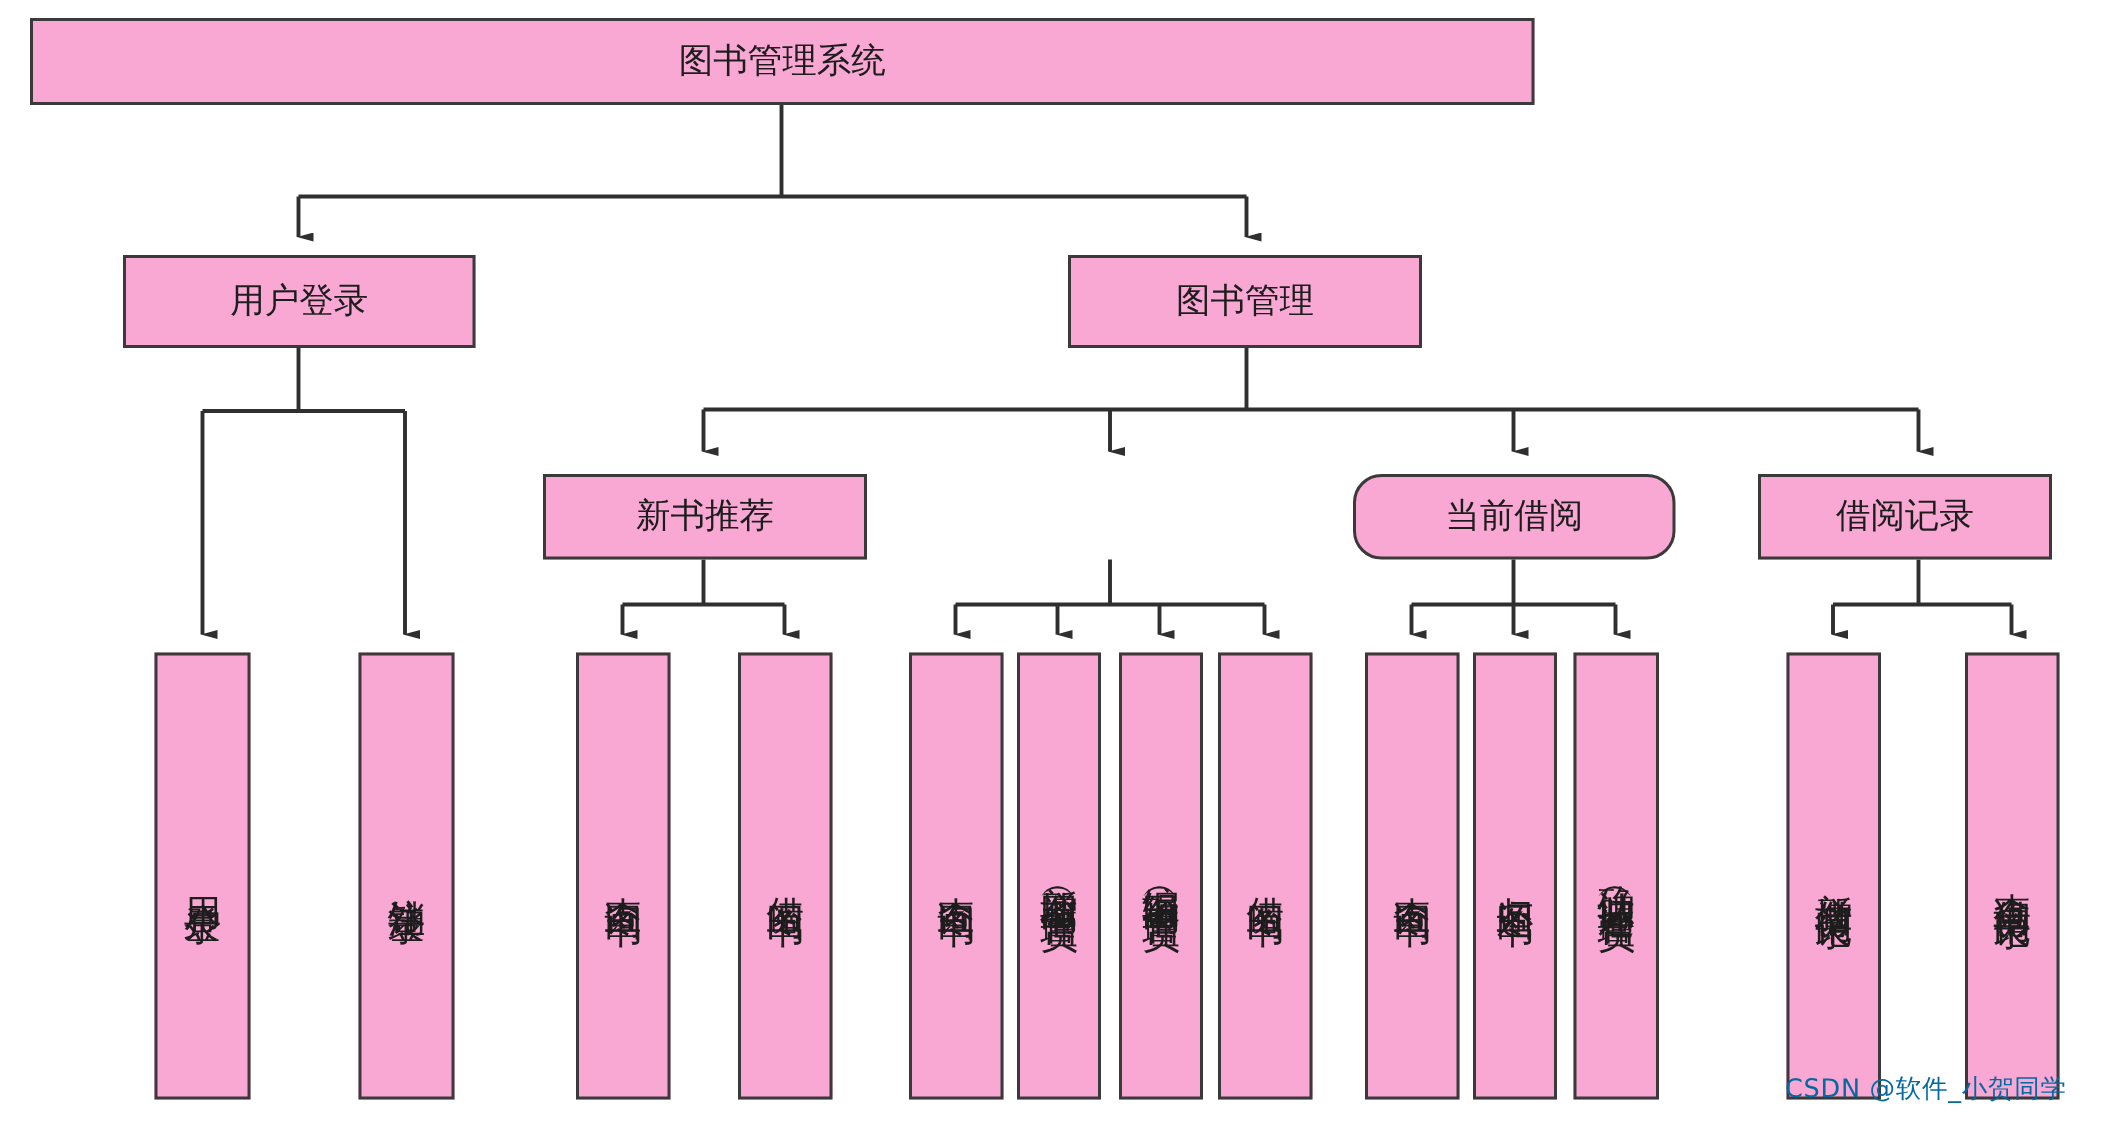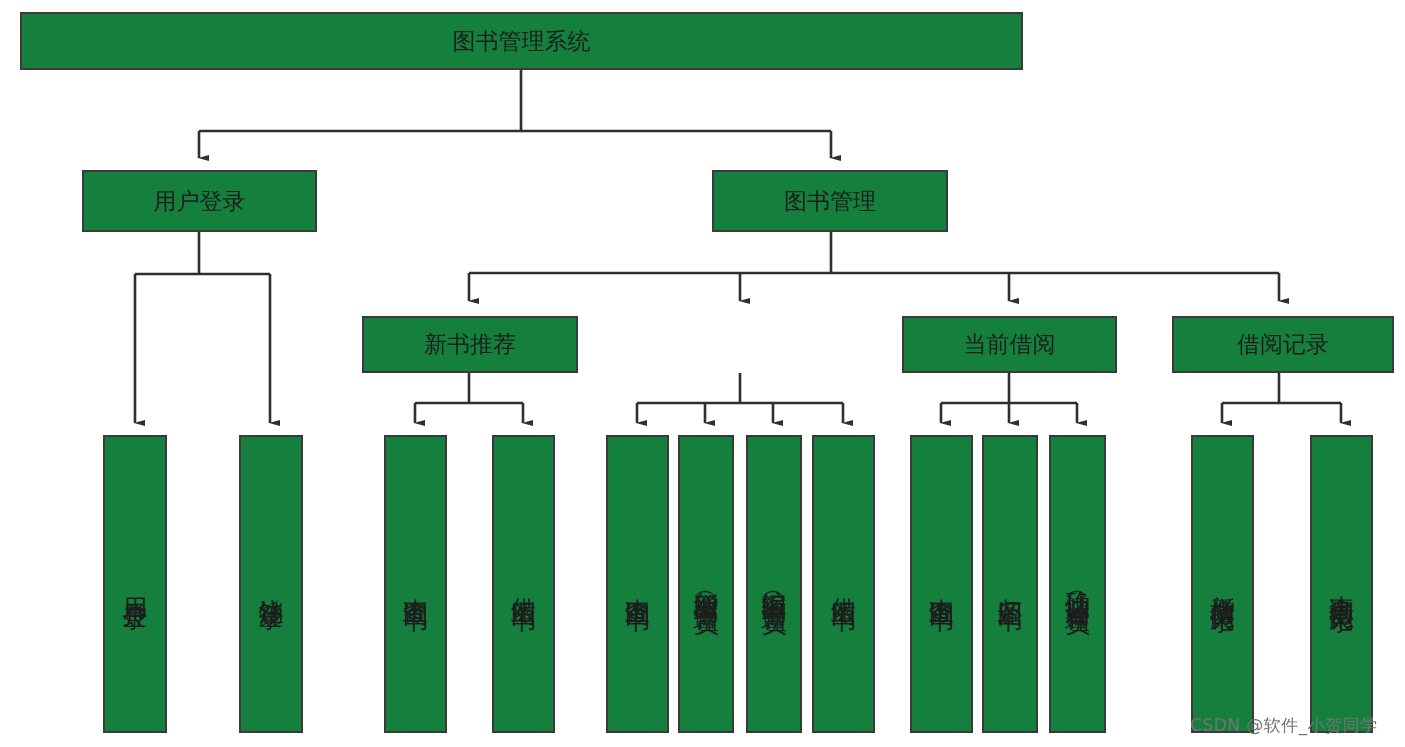--- a/index.html
+++ b/index.html
@@ -21,21 +21,21 @@
     position: absolute;
     left: 0;
     top: 0;
     width: 1405px;
     height: 747px;
     pointer-events: none;
   }
   .node {
     position: absolute;
     box-sizing: border-box;
-    background: #15803d;
+    background: #f9a8d4;
     border: 2.5px solid #3a3a3a;
     display: flex;
     align-items: center;
     justify-content: center;
     color: #1d1d1d;
   }
   .node .label {
     display: block;
     text-align: center;
     line-height: 1.25;
@@ -59,21 +59,21 @@
     font-size: 25px;
     letter-spacing: 3px;
     line-height: 1;
     white-space: nowrap;
   }
   .watermark {
     position: absolute;
     left: 1190px;
     top: 714px;
     font-size: 17px;
-    color: #737373;
+    color: #0369a1;
     white-space: nowrap;
     letter-spacing: 0.5px;
     pointer-events: none;
   }
 </style>
 </head>
 <body>
 
 <div id="canvas">
 
@@ -134,24 +134,24 @@
   <div class="node horiz" style="left:82px; top:170px; width:235px; height:62px;">
     <span class="label">用户登录</span>
   </div>
   <div class="node horiz" style="left:362px; top:316px; width:216px; height:57px;">
     <span class="label">新书推荐</span>
   </div>
 
   <div class="node horiz" style="left:712px; top:170px; width:236px; height:62px;">
     <span class="label">图书管理</span>
   </div>
-  <div class="node horiz" style="left:902px; top:316px; width:215px; height:57px;">
+  <div class="node horiz" style="left:902px; top:316px; width:215px; height:57px;border-radius:19px;">
     <span class="label">当前借阅</span>
   </div>
-  <div class="node horiz" style="left:1172px; top:316px; width:222px; height:57px;">
+  <div class="node horiz" style="left:1172px; top:316px; width:196px; height:57px;">
     <span class="label">借阅记录</span>
   </div>
 
   <div class="node vert" style="left:103px; top:435px; width:64px; height:298px;">
     <span class="label">用户登录</span>
   </div>
   <div class="node vert" style="left:239px; top:435px; width:64px; height:298px;">
     <span class="label">注销登录</span>
   </div>
 

